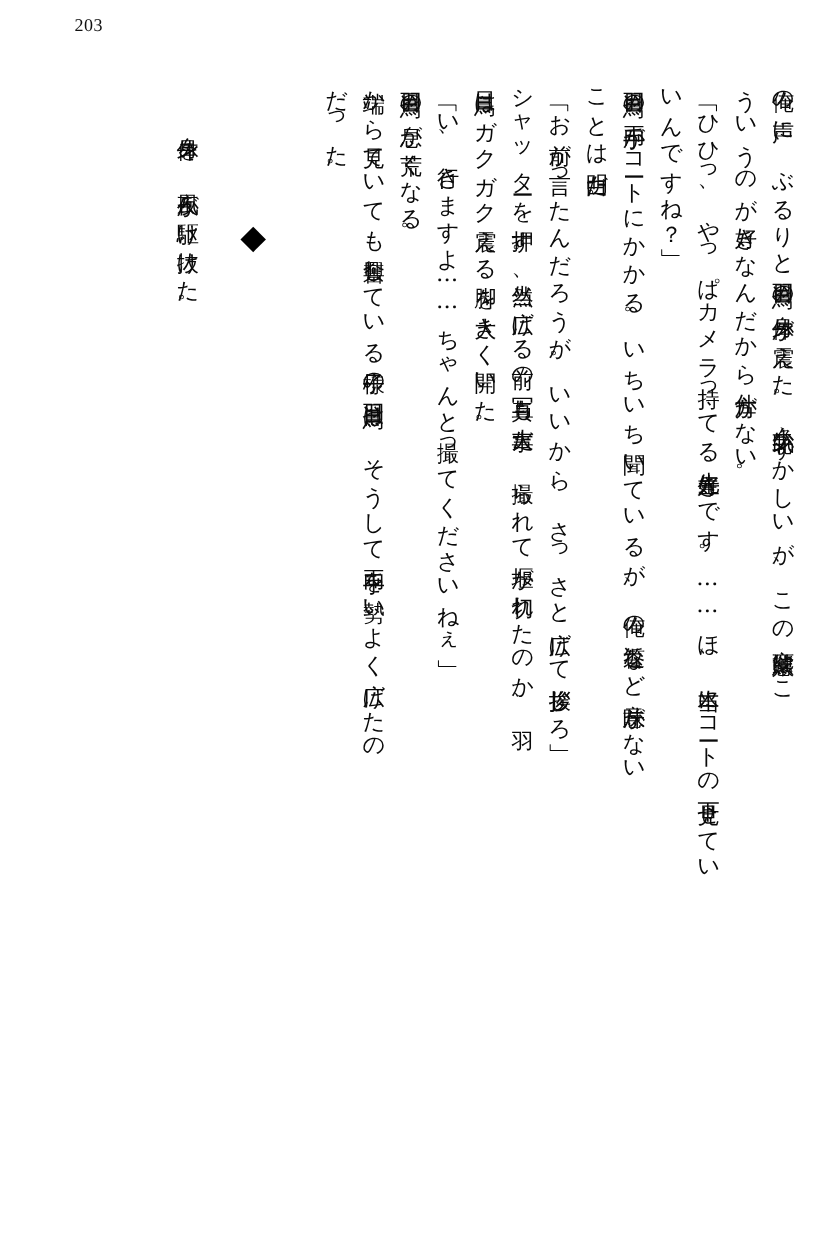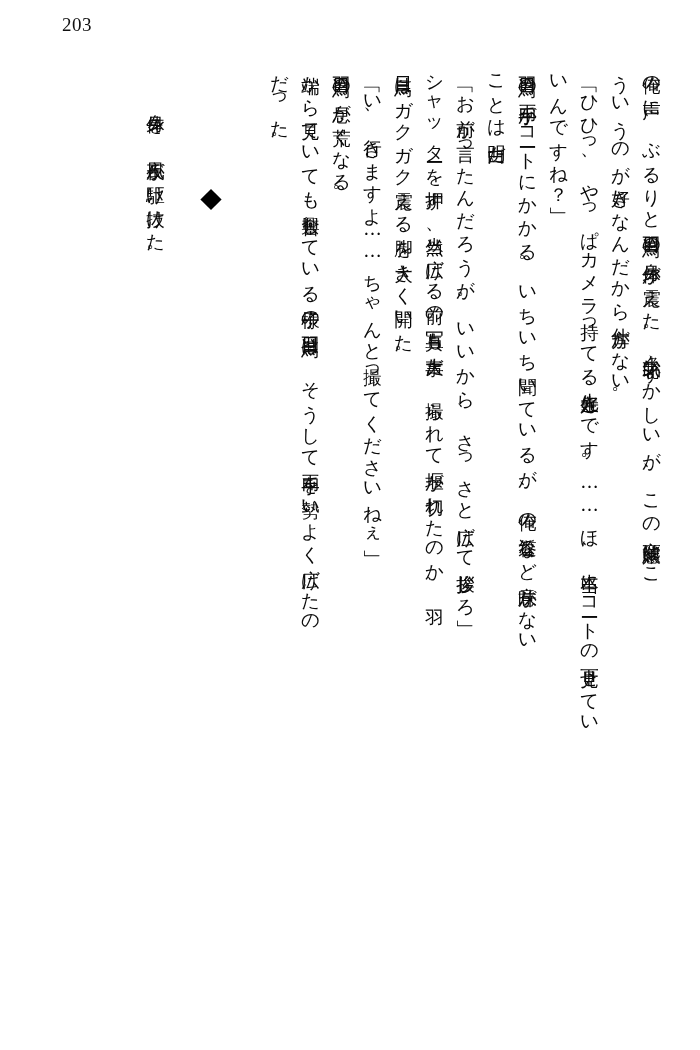--- a/index.html
+++ b/index.html
@@ -13,21 +13,21 @@
     height: 1050px;
     background: #ffffff;
     overflow: hidden;
     font-family: "Liberation Serif", "DejaVu Serif", serif;
     color: #000000;
   }
   .page-number {
     position: absolute;
     top: 14px;
     left: 62px;
-    font-size: 19px;
+    font-size: 15px;
     font-family: "Liberation Serif", "DejaVu Serif", serif;
     letter-spacing: 0.5px;
     color: #111;
   }
   
   .body-text {
     position: absolute;
     top: 62px;
     right: 40px;
     left: 36px;

